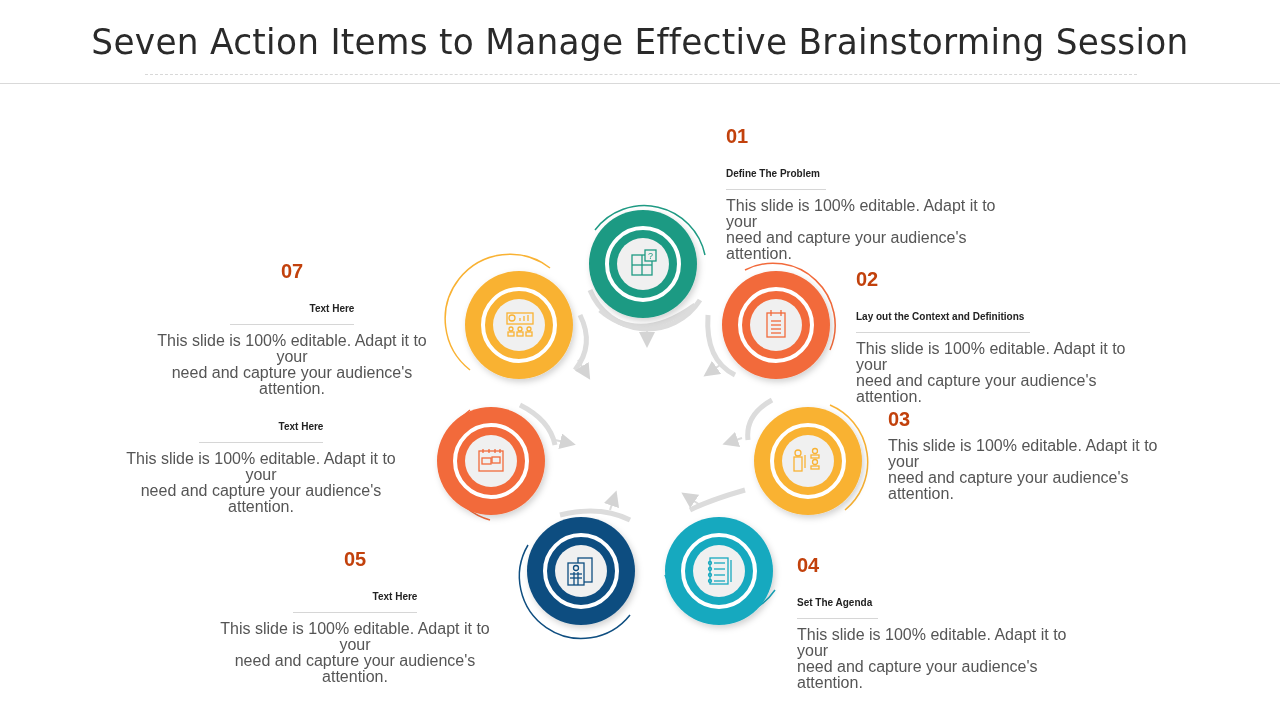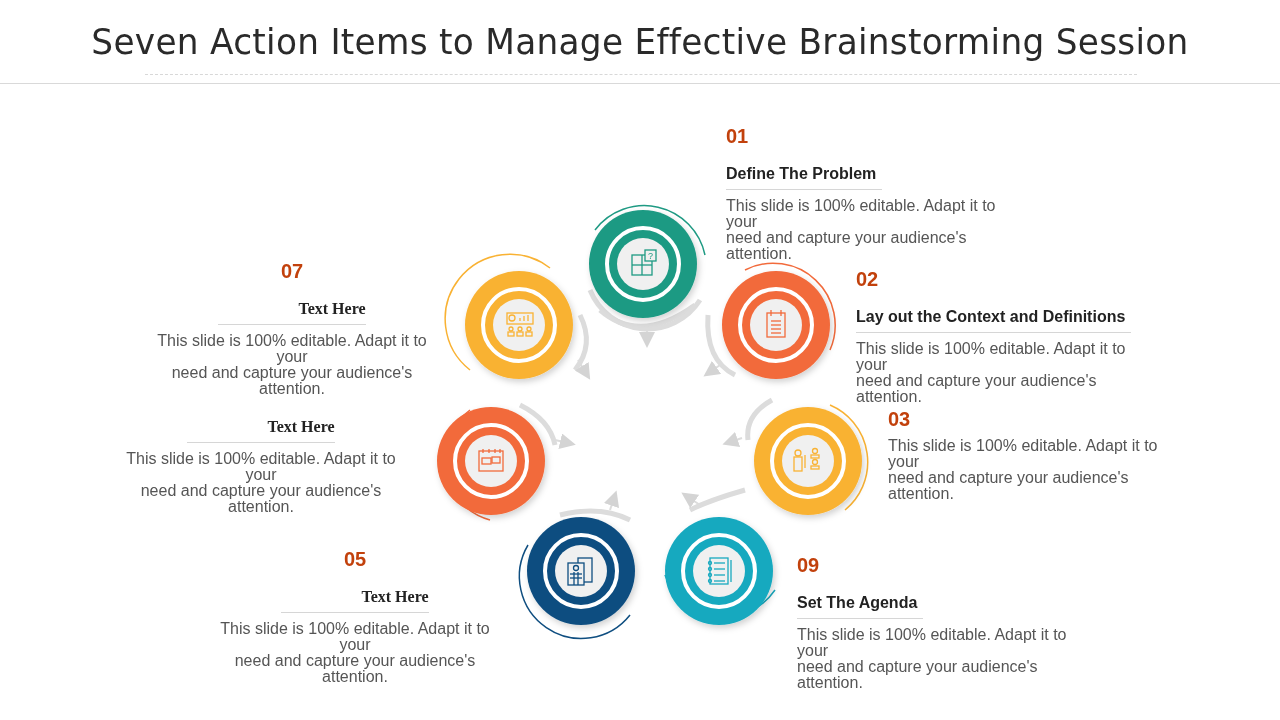--- a/index.html
+++ b/index.html
@@ -3,25 +3,25 @@
 <meta charset="utf-8">
 <style>
   html,body{margin:0;padding:0;background:#ffffff;}
   body{width:1280px;height:720px;position:relative;overflow:hidden;font-family:"Liberation Sans",sans-serif;color:#222;}
   .title{position:absolute;left:0;top:22px;width:1280px;text-align:center;font-family:"DejaVu Sans",sans-serif;font-weight:normal;font-size:35px;letter-spacing:0.3px;color:#2a2a2a;margin:0;transform:scaleX(0.98);}
   .title-dots{position:absolute;left:145px;top:74px;width:992px;border-top:1px dashed #d8d8d8;}
   .title-rule{position:absolute;left:0;top:83px;width:1280px;border-top:1px solid #d9d9d9;}
   svg.diagram{position:absolute;left:0;top:0;width:1280px;height:720px;}
   .item{position:absolute;width:300px;}
   .item .num{font-weight:bold;font-size:20px;color:#c2410c;line-height:22px;}
-  .item .head{font-weight:bold;font-size:16px;color:#222;margin-top:18px;line-height:18px;padding-bottom:6px;border-bottom:1px solid #d6d6d6;display:inline-block;}
+  .item .head{font-weight:bold;font-size:10px;color:#222;margin-top:18px;line-height:18px;padding-bottom:6px;border-bottom:1px solid #d6d6d6;display:inline-block;}
   .item .desc{font-size:16px;color:#555;line-height:16px;margin-top:8px;}
   .item.right{text-align:left;}
   .item.left{text-align:center;}
-  .item.left .head{padding-left:80px;font-family:Liberation Serif, serif;}
+  .item.left .head{padding-left:80px;}
   .item.right .head{padding-right:6px;}
 </style>
 </head>
 <body>
 
 <h1 class="title">Seven Action Items to Manage Effective Brainstorming Session</h1>
 <div class="title-dots"></div>
 <div class="title-rule"></div>
 
 <svg class="diagram" viewBox="0 0 1280 720" xmlns="http://www.w3.org/2000/svg">
@@ -185,21 +185,21 @@
 
 <div class="item right" style="left:888px;top:408px;">
   <div class="num">03</div>
   <div class="desc">
     <div>This slide is 100% editable. Adapt it to your</div>
     <div>need and capture your audience's attention.</div>
   </div>
 </div>
 
 <div class="item right" style="left:797px;top:554px;">
-  <div class="num">09</div>
+  <div class="num">04</div>
   <div class="head">Set The Agenda</div>
   <div class="desc">
     <div>This slide is 100% editable. Adapt it to your</div>
     <div>need and capture your audience's attention.</div>
   </div>
 </div>
 
 <div class="item left" style="left:205px;top:548px;">
   <div class="num">05</div>
   <div class="head">Text Here</div>

